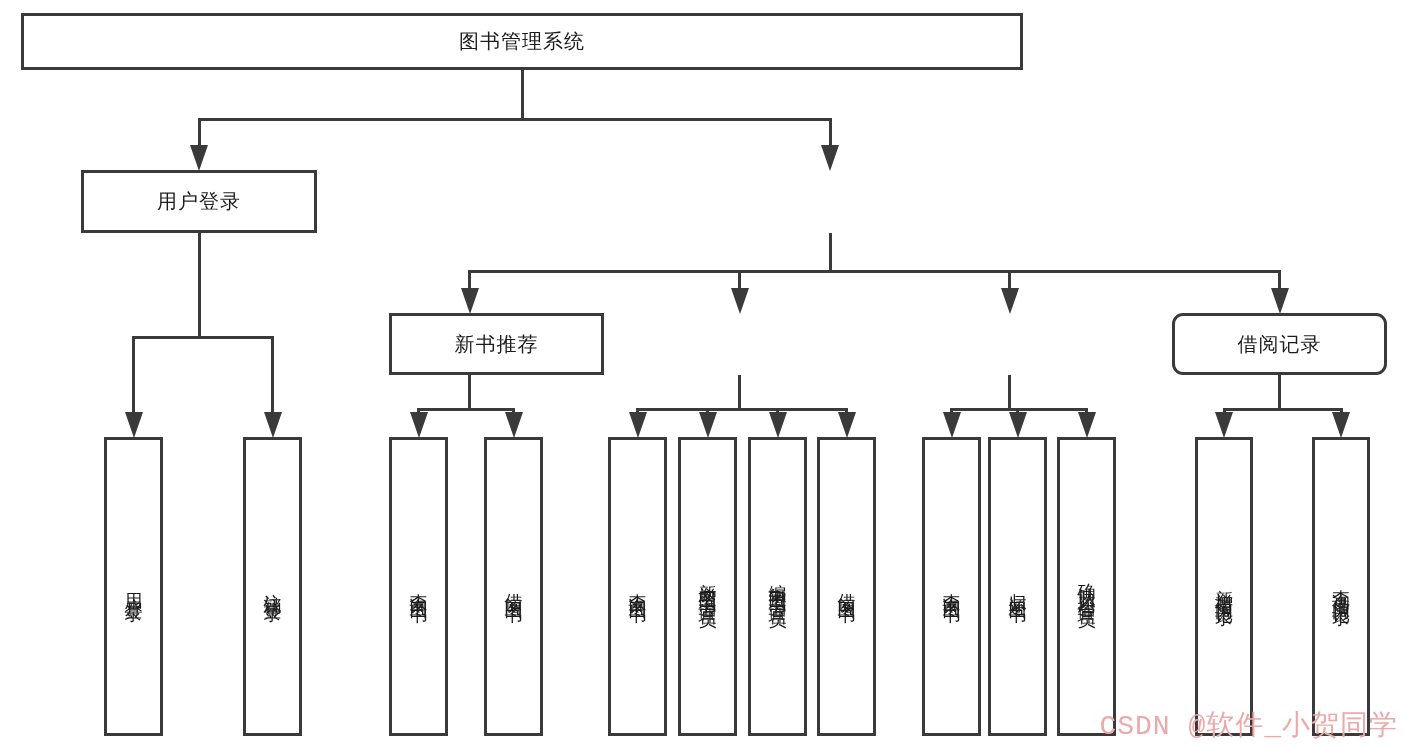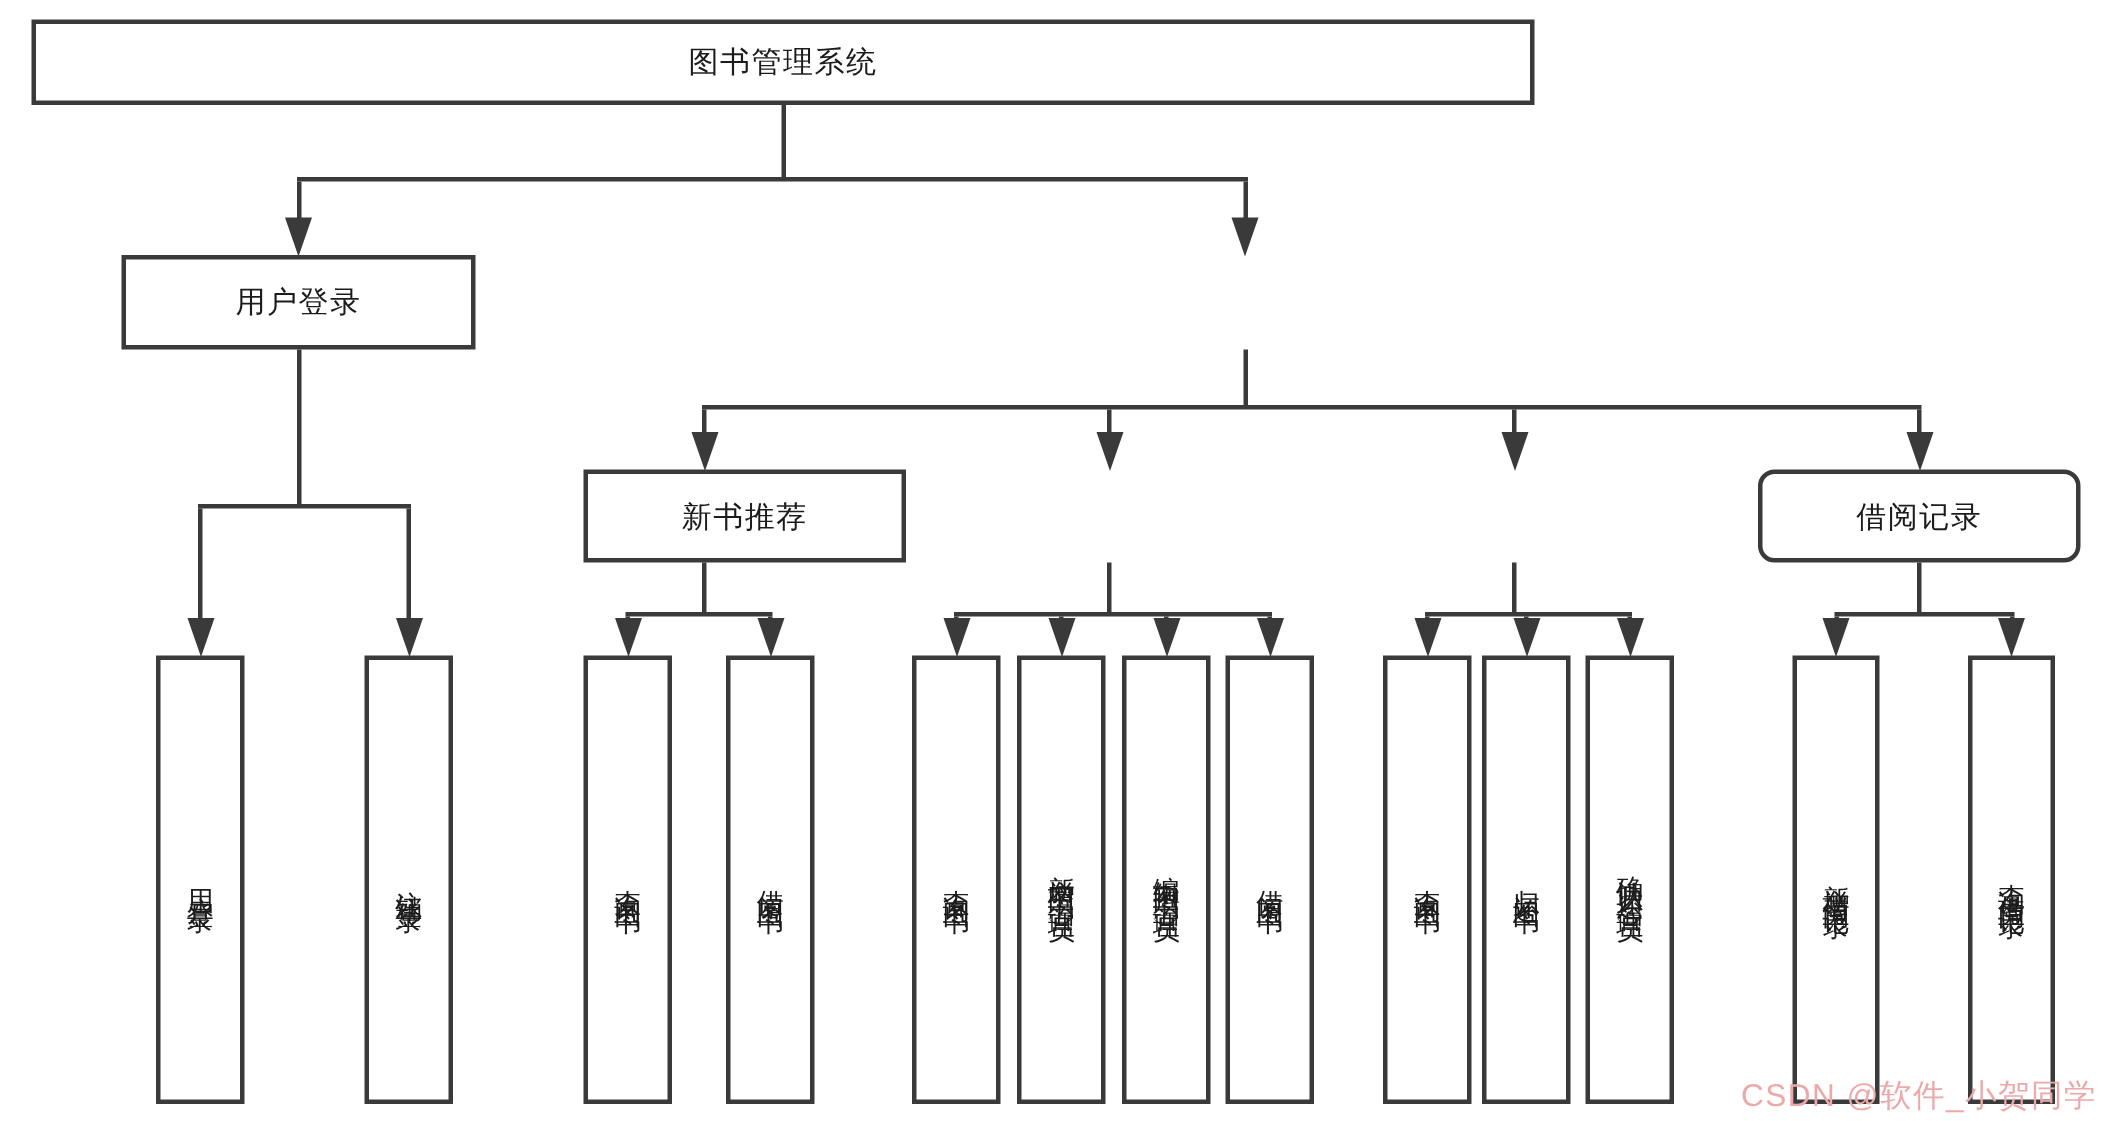--- a/index.html
+++ b/index.html
@@ -46,25 +46,26 @@
     width: 0;
     height: 0;
     border-left: 9px solid transparent;
     border-right: 9px solid transparent;
     border-top: 26px solid #3a3a3a;
   }
   .watermark {
     position: absolute;
     right: 7px;
     bottom: 3px;
-    font-size: 21px;
+    font-size: 28px;
     letter-spacing: 1px;
     color: #eda9a9;
     white-space: nowrap;
     z-index: 5;
+    font-family: Liberation Mono, monospace;
   }
 </style>
 </head>
 <body>
 
 <div class="stage">
   <div class="watermark">CSDN @软件_小贺同学</div>
 <div class="node horizontal" style="left: 21px; top: 13px; width: 1002px; height: 57px; border-color: rgb(58, 58, 58); background: rgb(255, 255, 255); color: rgb(28, 28, 28);">
       <span class="node-label">图书管理系统</span>
     </div>

